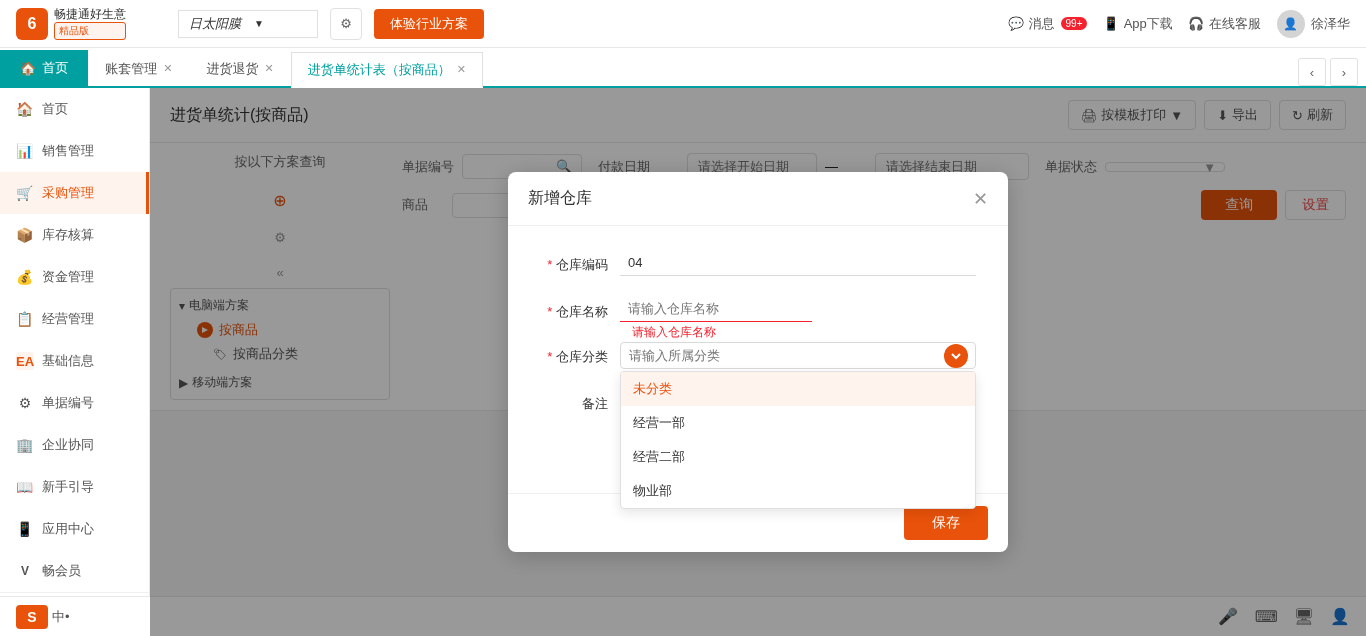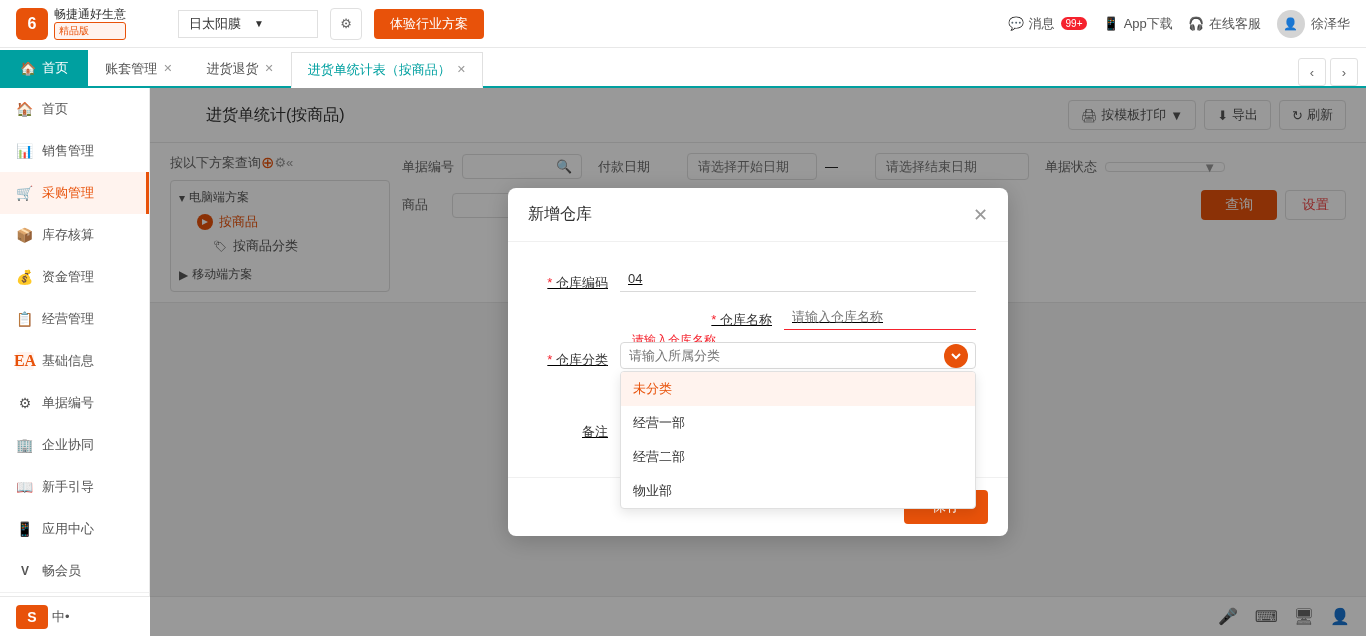--- a/index.html
+++ b/index.html
@@ -26,21 +26,21 @@
       background: #e8520a;
       border-radius: 6px;
       display: flex; align-items: center; justify-content: center;
       color: #fff; font-weight: bold; font-size: 16px;
     }
     .logo-text { font-size: 12px; color: #333; line-height: 1.3; }
     .logo-badge { font-size: 10px; color: #e8520a; background: #fff3ee; padding: 1px 4px; border-radius: 3px; border: 1px solid #e8520a; }
     .header-selector {
       display: flex; align-items: center; gap: 12px;
       border: 1px solid #e0e0e0; border-radius: 0; padding: 4px 10px;
-      min-width: 140px; cursor: pointer; background: #fff;
+      min-width: 140px; cursor: pointer; background: #fff; font-style: italic;
     }
     .header-selector span { flex: 1; color: #333; }
     .chevron { color: #999; font-size: 10px; }
     .gear-btn {
       width: 32px; height: 32px; border: 1px solid #e0e0e0; border-radius: 4px;
       display: flex; align-items: center; justify-content: center; cursor: pointer;
       color: #666; background: #fff;
     }
     .trial-btn {
       background: #e8520a; color: #fff; border: none; border-radius: 4px;
@@ -115,21 +115,21 @@
       background: #f5f5f5;
       overflow: hidden;
       position: relative;
     }
     .page-header {
       background: #fff;
       padding: 12px 20px;
       border-bottom: 1px solid #e8e8e8;
       display: flex; align-items: center; justify-content: space-between;
     }
-    .page-title { font-size: 16px; font-weight: 500; color: #333; margin-left: 36px; }
+    .page-title { font-size: 16px; font-weight: 500; color: #333; }
     .page-actions { display: flex; align-items: center; gap: 8px; }
     .action-btn {
       display: flex; align-items: center; gap: 4px;
       border: 1px solid #e0e0e0; background: #fff; border-radius: 4px;
       padding: 5px 12px; cursor: pointer; color: #555; font-size: 13px;
     }
     .date-input { border: 1px solid #e0e0e0; border-radius: 4px; padding: 5px 10px; font-size: 13px; color: #999; width: 120px; margin-left: 29px; }
     .set-btn { border: 1px solid #e0e0e0; background: #fff; border-radius: 4px; padding: 5px 16px; cursor: pointer; color: #ef4444; }
 
     
@@ -153,24 +153,23 @@
     .modal-header {
       padding: 16px 20px;
       border-bottom: 1px solid #f0f0f0;
       display: flex; align-items: center; justify-content: space-between;
     }
     .modal-title { font-size: 16px; font-weight: 500; color: #333; }
     .modal-close { cursor: pointer; color: #999; font-size: 18px; line-height: 1; }
     .modal-body { padding: 24px 32px; }
     .form-row {
       display: flex;
-      align-items: flex-end;
-      margin-bottom: 12px;
+      align-items: flex-start;
+      margin-bottom: 20px;
       position: relative;
-      text-decoration: underline;
     }
     .form-label {
       width: 80px;
       text-align: right;
       padding-right: 12px;
       color: #333;
       font-size: 13px;
       padding-top: 6px;
       flex-shrink: 0;
     }
@@ -370,21 +369,21 @@
     </div>
     <div class="sidebar-item">
       <span class="sidebar-icon">💰</span>
       <span>资金管理</span>
     </div>
     <div class="sidebar-item">
       <span class="sidebar-icon">📋</span>
       <span>经营管理</span>
     </div>
     <div class="sidebar-item">
-      <span class="sidebar-icon" style="font-size:16px;font-weight:bold;color:#e8520a;background:#fff3ee;border-radius:3px;padding:1px 3px;font-family:Liberation Serif, serif;">EA</span>
+      <span class="sidebar-icon" style="font-size:13px;font-weight:bold;color:#e8520a;background:#fff3ee;border-radius:3px;padding:1px 3px;">EA</span>
       <span>基础信息</span>
     </div>
     <div class="sidebar-item">
       <span class="sidebar-icon">⚙</span>
       <span>单据编号</span>
     </div>
     <div class="sidebar-item">
       <span class="sidebar-icon">🏢</span>
       <span>企业协同</span>
     </div>
@@ -422,21 +421,21 @@
         </button>
         <button class="action-btn">
           <span>↻</span>
           <span>刷新</span>
         </button>
       </div>
     </div>
 
     <div style="background:#fff;padding:10px 20px;border-bottom:1px solid #e8e8e8;display:flex;align-items:flex-start;gap:12px;">
       <div style="min-width:220px;">
-        <div style="display:flex;align-items:center;gap:0;margin-bottom:8px;color:#666;font-size:13px;">
+        <div style="display:flex;align-items:center;gap:20px;margin-bottom:8px;color:#666;font-size:13px;flex-direction:column;">
           <span>按以下方案查询</span>
           <span style="color:#e8520a;cursor:pointer;font-size:16px;">⊕</span>
           <span style="color:#999;cursor:pointer;">⚙</span>
           <span style="color:#999;cursor:pointer;">«</span>
         </div>
         <div style="border:1px solid #e0e0e0;border-radius:4px;padding:8px;">
           <div style="color:#555;font-size:12px;display:flex;align-items:center;gap:4px;margin-bottom:4px;">
             <span>▾</span>
             <span>电脑端方案</span>
           </div>

